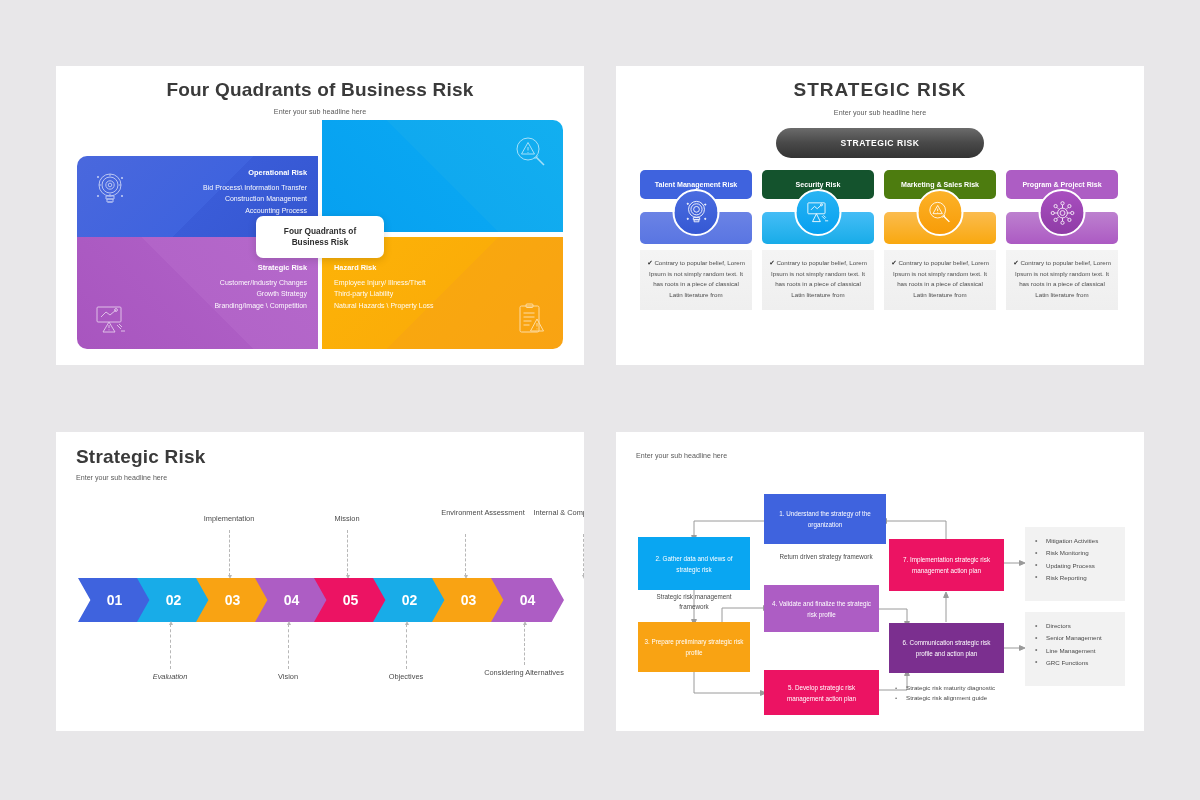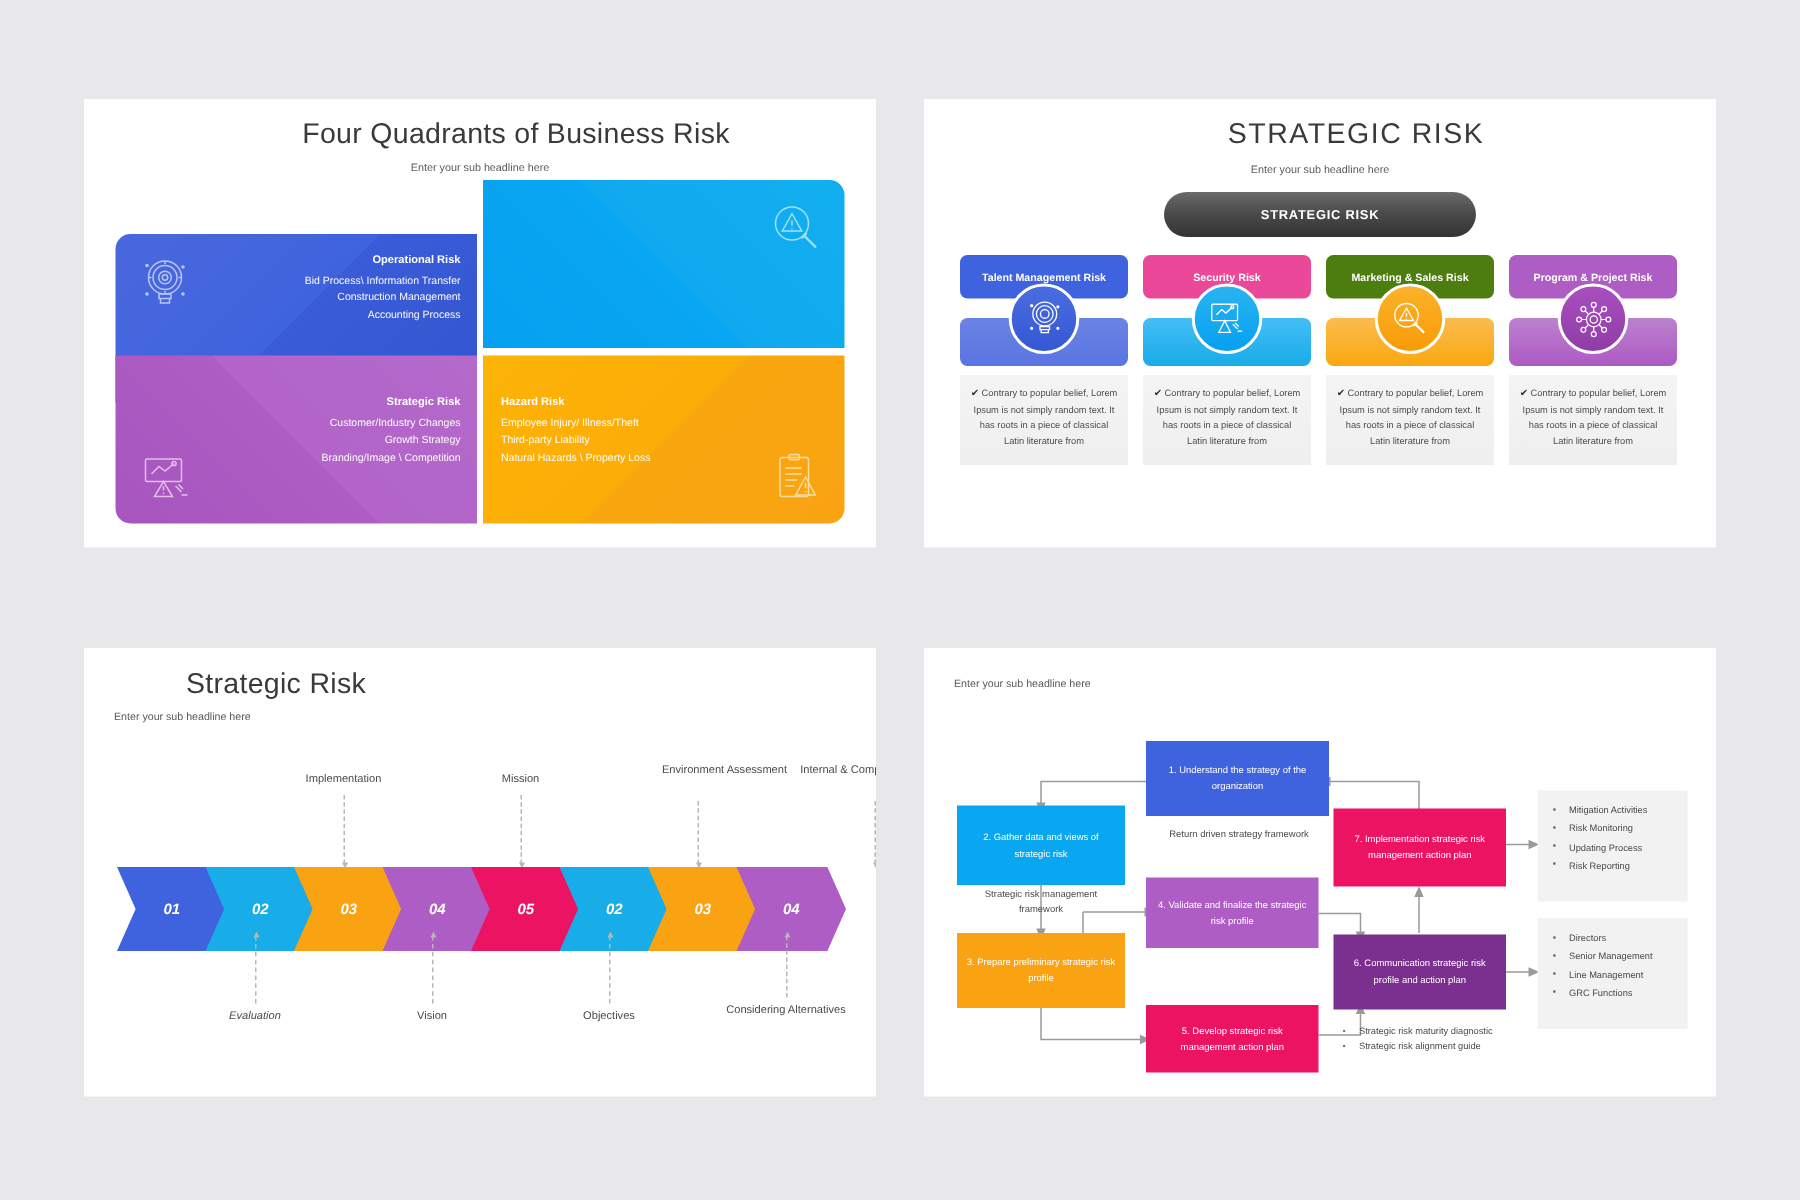--- a/index.html
+++ b/index.html
@@ -18,23 +18,22 @@
   }
   #slide1 { left: 56px;  top: 66px;  width: 528px; height: 299px; }
   #slide2 { left: 616px; top: 66px;  width: 528px; height: 299px; }
   #slide3 { left: 56px;  top: 432px; width: 528px; height: 299px; }
   #slide4 { left: 616px; top: 432px; width: 528px; height: 299px; }
 
   
   .title-center { text-align: center; }
   .s-title {
     color: #3a3a3a;
-    font-weight: 400;
+    font-weight: 700;
     letter-spacing: .2px;
-    padding-left: 48px;
   }
   .s-sub { color: #5a5a5a; font-size: 7px; }
 
   
   #slide1 .hdr { padding-top: 13px; }
   #slide1 .s-title { font-size: 19px; }
   #slide1 .s-sub { margin-top: 6px; font-size: 7.2px; }
 
   .quad-wrap {
     position: absolute; left: 21px; top: 54px;
@@ -125,25 +124,24 @@
   }
   .chk { font-size: 6.6px; color: #2e2e2e; }
 
   
   #slide3 .hdr { padding: 14px 0 0 20px; }
   #slide3 .s-title { font-size: 19px; }
   #slide3 .s-sub { margin-top: 6px; font-size: 7.1px; }
 
   .chev-row { position: absolute; left: 22px; top: 146px; width: 484px; height: 44px; }
   .chev {
-    position: absolute; top: 0; width: 73px; height: 56px;
+    position: absolute; top: 0; width: 73px; height: 44px;
     display: flex; align-items: center; justify-content: center;
-    color: #fff; font-size: 10px; font-weight: bold;
+    color: #fff; font-size: 14px; font-weight: bold;
     clip-path: polygon(0 0, 83% 0, 100% 50%, 83% 100%, 0 100%, 17% 50%);
-    font-style: italic;
   }
   .cap-top, .cap-bot {
     position: absolute; text-align: center; font-size: 7.4px;
     color: #4a4a4a; line-height: 10.5px; width: 110px;
   }
   .tick {
     position: absolute; width: 0; border-left: 1px dashed #b7b7b7;
   }
   .tick::after {
     content:''; position:absolute; left:-2.2px; width:0; height:0;
@@ -263,20 +261,26 @@
           </svg>
         </span>
         <div class="q-text left">
           <div class="q-title">Hazard Risk</div>
           <div class="q-line">Employee Injury/ Illness/Theft</div>
           <div class="q-line">Third-party Liability</div>
           <div class="q-line">Natural Hazards \ Property Loss</div>
         </div>
       </div>
 
+      <div class="center-badge">
+        <div>
+          <span>Four Quadrants of</span><br>
+          <span>Business Risk</span>
+        </div>
+      </div>
     </div>
   </div>
 
   <div class="slide" id="slide2">
     <div class="hdr title-center">
       <div class="s-title">STRATEGIC RISK</div>
       <div class="s-sub">Enter your sub headline here</div>
     </div>
 
     <div class="pill">STRATEGIC RISK</div>
@@ -300,21 +304,21 @@
             </svg>
           </div>
         </div>
         <div class="col-body">
           <span class="chk">✔</span>
           <span>Contrary to popular belief, Lorem Ipsum is not simply random text. It has roots in a piece of classical Latin literature from</span>
         </div>
       </div>
 
       <div class="col">
-        <div class="col-head" style="background:#ec4899">Security Risk</div>
+        <div class="col-head" style="background:#14532d">Security Risk</div>
         <div class="col-stem"></div>
         <div class="col-band" style="background:linear-gradient(180deg,#45bdf6,#18ace8)">
           <div class="circle" style="background:linear-gradient(180deg,#29b4f3,#06a0f0)">
             <svg width="25" height="24" viewBox="0 0 32 30" fill="none" stroke="#fff" stroke-width="1.1">
               <rect x="3" y="2" width="22" height="14" rx="1"></rect>
               <path d="M7 11 L11.5 6.5 L15 9.5 L20.5 4.5"></path>
                 <circle cx="20.5" cy="4.5" r="1.3"></circle>
               <path d="M14 16 L9 26 H19 Z"></path>
               <path d="M21 19 l4 4 M23 18 l3 3 M25 25 h4"></path>
             </svg>

